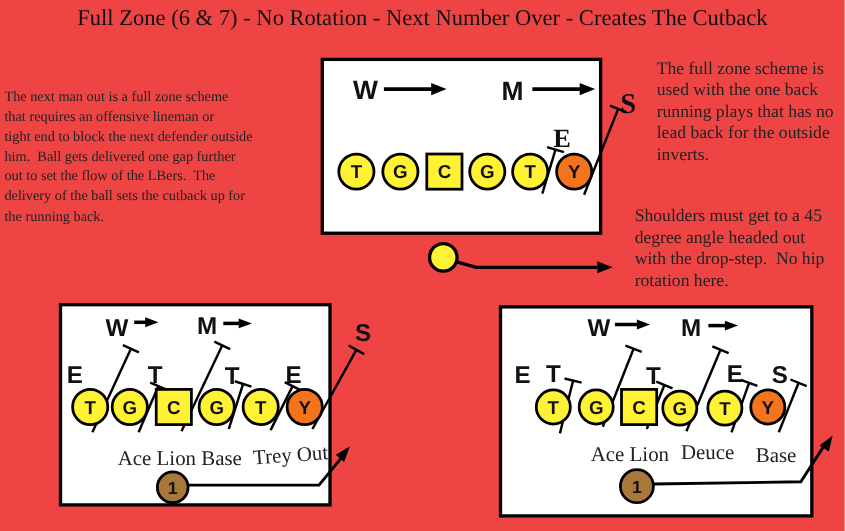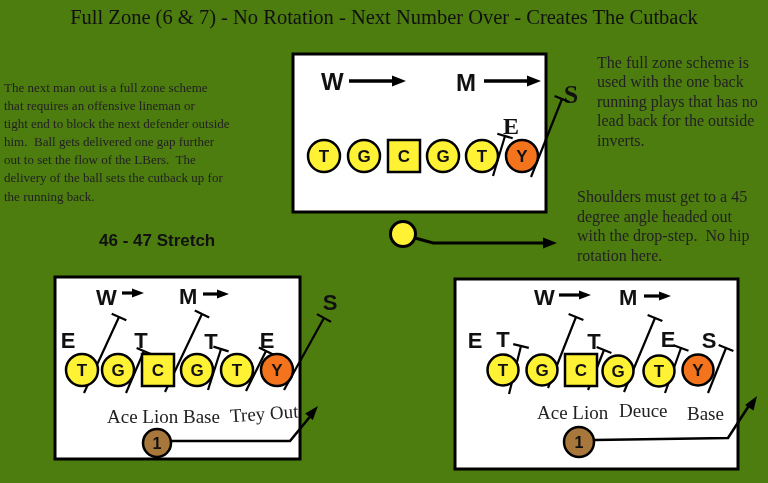--- a/index.html
+++ b/index.html
@@ -1,17 +1,17 @@
 <!DOCTYPE html>
 <html><head>
 <meta charset="utf-8">
 <style>
   html,body { margin:0; padding:0; background:#ffffff; }
   .page {
-    position:relative; width:768px; height:483px; background:#4d7c0f;
+    position:relative; width:768px; height:483px; background:#ef4444;
     font-family:"Liberation Serif", serif; color:#1a1a1a; overflow:hidden;
   }
   .title {
     position:absolute; top:6px; left:0; right:0; text-align:center;
     font-size:20.5px; font-family:"Liberation Serif", serif; color:#111;
   }
   .note { position:absolute; white-space:pre-wrap; color:#222; }
   .note-left { top:79px; left:4px; width:302px; font-size:13px; line-height:18.1px; }
   .note-right-top { top:53px; left:597px; width:178px; font-size:16px; line-height:19.4px; }
   .note-right-bottom { top:187px; left:577px; width:196px; font-size:16px; line-height:19.6px; }
@@ -52,21 +52,20 @@
   <div class="note note-right-top">The full zone scheme is
 used with the one back
 running plays that has no
 lead back for the outside
 inverts.</div>
   <div class="note note-right-bottom">Shoulders must get to a 45
 degree angle headed out
 with the drop-step.  No hip
 rotation here.</div>
 
-  <div class="section-label">46 - 47 Stretch</div>
 
   <svg class="overlay" width="768" height="483" viewBox="0 0 768 483">
 
     <g>
       <rect class="box" x="293" y="54" width="253" height="158"></rect>
 
       <text class="t-sans-24" x="321" y="90">W</text>
       <line class="ln" x1="349" y1="81" x2="393" y2="81" style="stroke-width:3.4"></line>
       <polygon class="ah" points="406,81 392,75.5 392,86.5"></polygon>
 

